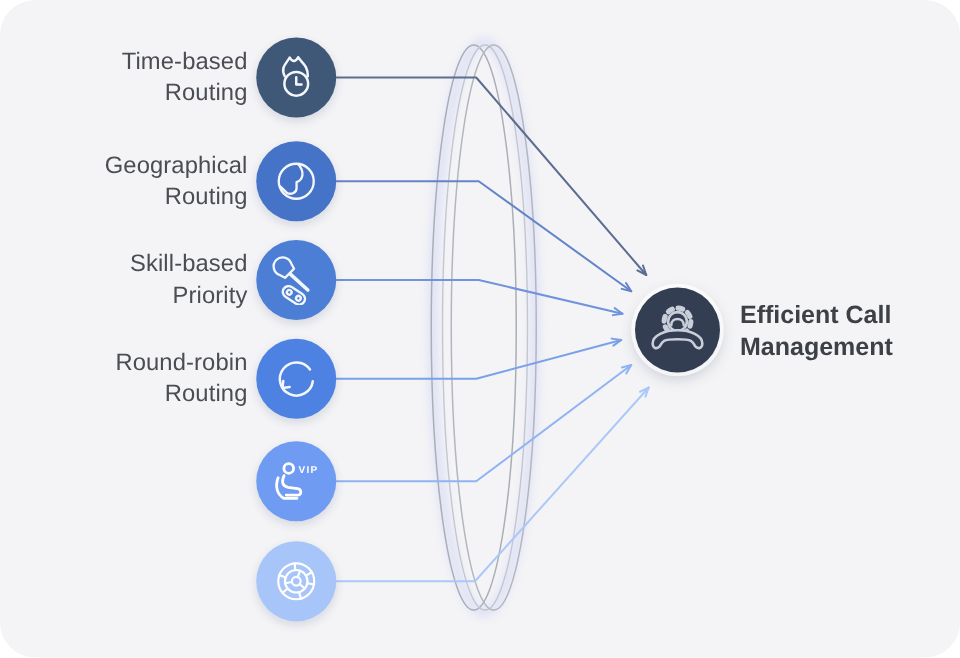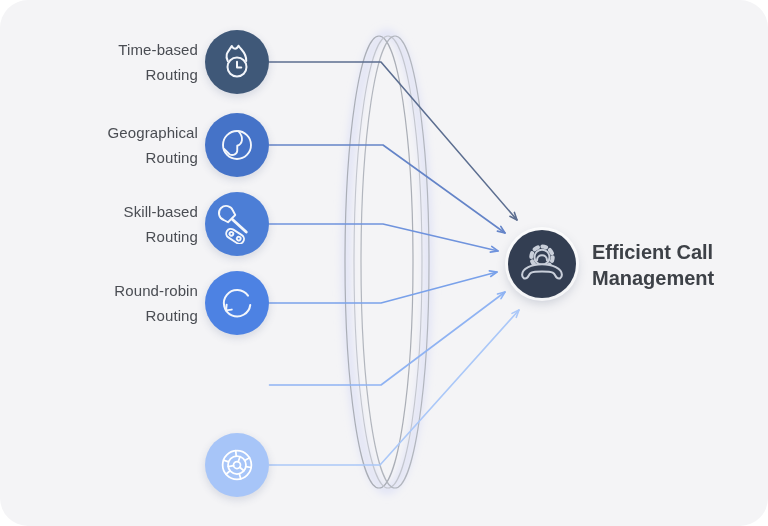--- a/index.html
+++ b/index.html
@@ -2,21 +2,21 @@
 <html><head>
 <meta charset="utf-8">
 <style>
   html,body{margin:0;padding:0;background:#ffffff;width:768px;height:526px;overflow:hidden;
     font-family:"Liberation Sans", sans-serif;}
   #stage{position:absolute;left:0;top:0;width:768px;height:526px;}
   .card{position:absolute;left:0;top:0;width:768px;height:526px;background:#f4f4f6;
     border-radius:28px;overflow:hidden;}
   svg.layer{position:absolute;left:0;top:0;}
   .label{position:absolute;left:0;width:198px;text-align:right;color:#4a4d53;
-    font-size:15px;line-height:25px;white-space:pre-line;letter-spacing:0.1px;}
+    font-size:19px;line-height:25px;white-space:pre-line;letter-spacing:0.1px;}
   .lbl-r1{top:37px}.lbl-r2{top:120px}.lbl-r3{top:199px}.lbl-r4{top:278px}
   .lbl-r5{top:372px}.lbl-r6{top:440px}
   .node{position:absolute;left:205px;width:64px;height:64px;border-radius:50%;
     display:flex;align-items:center;justify-content:center;
     box-shadow:0 3px 8px rgba(50,70,120,0.16);}
   .nd-r1{top:30px}.nd-r2{top:113px}.nd-r3{top:192px}.nd-r4{top:271px}
   .nd-r5{top:353px}.nd-r6{top:433px}
   .target-node{position:absolute;left:508px;top:230px;width:68px;height:68px;border-radius:50%;
     display:flex;align-items:center;justify-content:center;
     box-shadow:0 0 0 3px rgba(255,255,255,0.75), 0 4px 12px rgba(40,55,90,0.25);}
@@ -68,21 +68,21 @@
         <path d="M 269.5,465 L 380,465 L 519,310"></path>
         <path d="M 516.3,317.3 L 519,310 L 512.0,313.4"></path>
       </g>
     </svg>
 
     <div class="label lbl-r1">Time-based
 Routing</div>
     <div class="label lbl-r2">Geographical
 Routing</div>
     <div class="label lbl-r3">Skill-based
-Routing</div>
+Priority</div>
     <div class="label lbl-r4">Round-robin
 Routing</div>
 
     <div class="node nd-r1" style="background: rgb(63, 88, 120);">
       <svg viewBox="-16 -16 32 32" width="40" height="40" fill="none" stroke="#f3f6fb" stroke-width="1.6" stroke-linecap="round" stroke-linejoin="round">
         <path d="M -7.4,-0.8 C -10.2,-6.6 -6.4,-8.8 -4.2,-12.8 C -2.6,-9.8 -0.4,-9.8 1.2,-13 C 3.4,-9.4 7.6,-7.6 7.4,-0.8"></path>
         <circle cx="0" cy="4" r="7.6"></circle>
         <path d="M 0,-0.2 L 0,4.4 L 3.4,4.4"></path>
       </svg>
     </div>
@@ -102,20 +102,28 @@
           <circle cx="11.2" cy="3.7" r="1.5"></circle>
         </g>
       </svg>
     </div>
     <div class="node nd-r4" style="background: rgb(77, 130, 227);">
       <svg viewBox="-16 -16 32 32" width="40" height="40" fill="none" stroke="#f3f6fb" stroke-width="1.6" stroke-linecap="round" stroke-linejoin="round">
         <path d="M 8.8,-5.9 A 10.6,10.6 0 1 0 10.6,1.6"></path>
         <path d="M 8.8,-5.9 l -4.6,0.6 M 8.8,-5.9 l -0.5,4.5" transform="rotate(180)"></path>
       </svg>
     </div>
+    <div class="node nd-r5" style="background: rgb(111, 156, 242);">
+      <svg viewBox="-16 -16 32 32" width="40" height="40" fill="none" stroke="#ffffff" stroke-width="1.8" stroke-linecap="round" stroke-linejoin="round">
+        <circle cx="-4.8" cy="-8.2" r="3.1"></circle>
+        <path d="M -7.8,-3.6 C -9.6,0.6 -8.8,3.2 -5.2,3.9 L 0.8,4.7 C 3.6,5.1 3.6,8.9 0.8,8.9 L -6.4,8.9"></path>
+        <path d="M -11.6,-2.2 C -13.6,3.2 -12.4,8.4 -8,10.9 L 0.5,10.9"></path>
+        <text x="1.5" y="-5.6" font-size="6.4" font-weight="bold" letter-spacing="0.8" fill="#ffffff" stroke="none" font-family="Liberation Sans, sans-serif">VIP</text>
+      </svg>
+    </div>
     <div class="node nd-r6" style="background: rgb(167, 197, 248);">
       <svg viewBox="-16 -16 32 32" width="40" height="40" fill="none" stroke="#ffffff" stroke-width="1.4" stroke-linecap="round">
         <circle cx="0" cy="0" r="11.5"></circle>
         <circle cx="0" cy="0" r="7.2"></circle>
         <circle cx="0" cy="0" r="2.8"></circle>
         <path d="M 7.09,1.25 L 11.33,2.0 M 1.86,6.95 L 2.98,11.11 M -5.52,4.63 L -8.81,7.39 M -6.77,-2.46 L -10.81,-3.93 M -0.63,-7.17 L -1.0,-11.45 M 6.24,-3.6 L 9.96,-5.75"></path>
         <path d="M 2.14,1.8 L 5.52,4.63 M -2.76,0.49 L -7.09,1.25 M 0.96,-2.63 L 2.46,-6.77"></path>
       </svg>
     </div>
 

